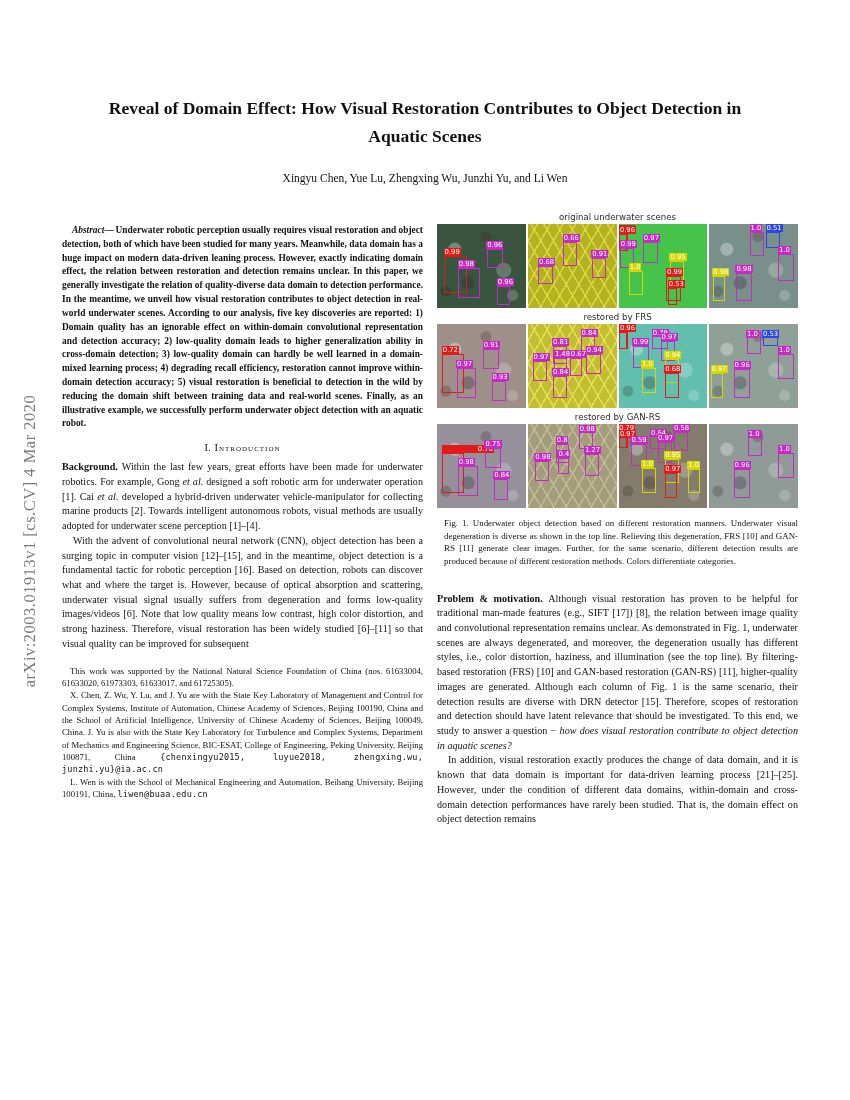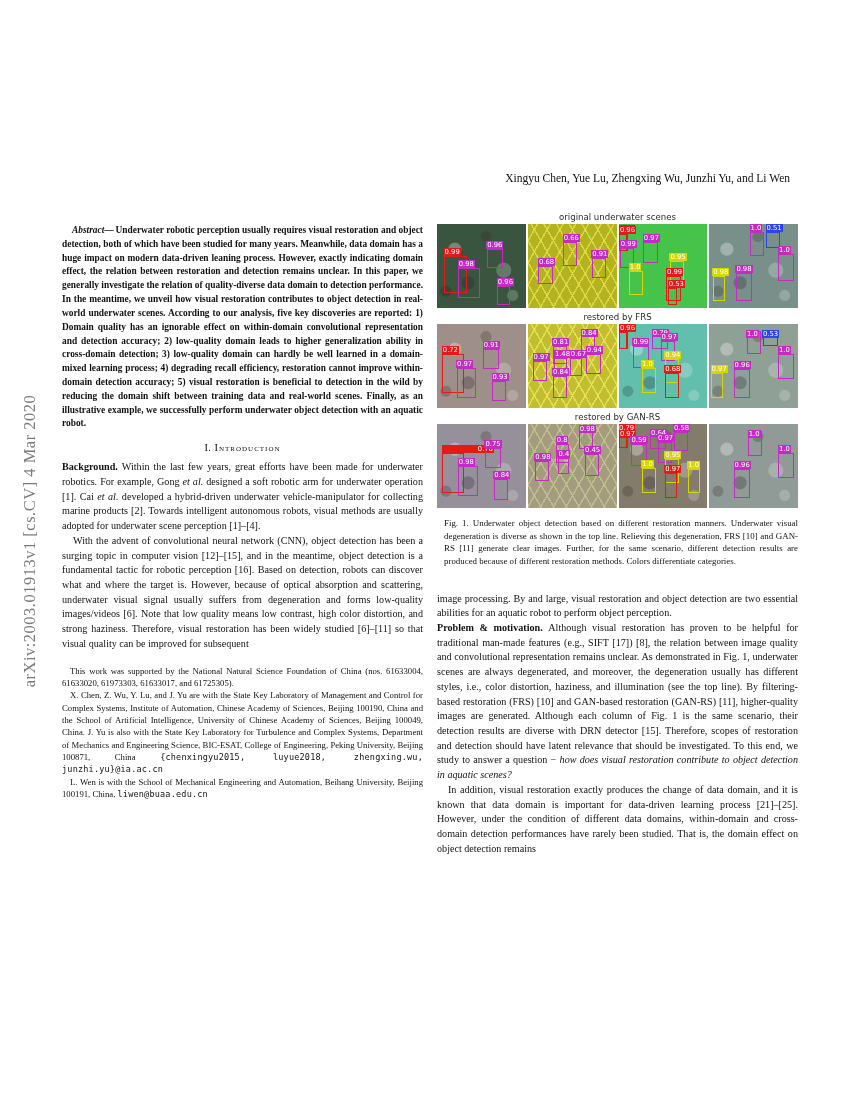--- a/index.html
+++ b/index.html
@@ -4,21 +4,21 @@
 <style>
   html,body{margin:0;padding:0;background:#e8e8e8;}
   .page{position:relative;width:850px;height:1100px;background:#ffffff;margin:0 auto;
         font-family:"Liberation Serif",serif;color:#111;overflow:hidden;}
   
   .arxiv{position:absolute;left:-270px;top:532px;width:600px;height:18px;line-height:18px;
          text-align:center;transform:rotate(-90deg);font-size:16.5px;color:#7b7b7b;
          letter-spacing:.5px;white-space:nowrap;}
   .title{position:absolute;top:94px;left:78px;right:78px;text-align:center;
          font-size:17.5px;font-weight:bold;line-height:1.62;}
-  .authors{position:absolute;top:172px;left:60px;right:60px;text-align:right;font-size:11.5px;}
+  .authors{position:absolute;top:172px;left:60px;right:60px;text-align:center;font-size:11.5px;}
   .col{position:absolute;width:361px;text-align:justify;}
   .col-left{left:62px;top:224px;}
   .col-right{left:437px;top:208px;}
   .abstract{font-size:9.4px;font-weight:bold;line-height:1.47;}
   .abstract .para{text-indent:10px;}
   .heading{text-align:center;font-size:10.6px;margin:11px 0 7px 0;letter-spacing:.4px;}
   .heading .sc{font-variant:small-caps;letter-spacing:1px;}
   .body-text{font-size:10.15px;line-height:1.45;}
   .para{margin:0;}
   .ind{text-indent:11px;}
@@ -39,20 +39,21 @@
   .caption{font-size:8.9px;line-height:1.42;margin-top:9px;text-align:justify;margin-left:7px;}
   .rc-body{margin-top:24px;}
 </style>
 </head>
 <body>
 
 <div class="page">
 
   <div class="arxiv">arXiv:2003.01913v1  [cs.CV]  4 Mar 2020</div>
 
+  <div class="title">Reveal of Domain Effect: How Visual Restoration Contributes to Object Detection in Aquatic Scenes</div>
 
   <div class="authors">Xingyu Chen, Yue Lu, Zhengxing Wu, Junzhi Yu, and Li Wen</div>
 
   <div class="col col-left">
     <div class="abstract">
       <p class="para"><span class="s-bi">Abstract</span><span class="s-b">— Underwater robotic perception usually requires visual restoration and object detection, both of which have been studied for many years. Meanwhile, data domain has a huge impact on modern data-driven leaning process. However, exactly indicating domain effect, the relation between restoration and detection remains unclear. In this paper, we generally investigate the relation of quality-diverse data domain to detection performance. In the meantime, we unveil how visual restoration contributes to object detection in real-world underwater scenes. According to our analysis, five key discoveries are reported: 1) Domain quality has an ignorable effect on within-domain convolutional representation and detection accuracy; 2) low-quality domain leads to higher generalization ability in cross-domain detection; 3) low-quality domain can hardly be well learned in a domain-mixed learning process; 4) degrading recall efficiency, restoration cannot improve within-domain detection accuracy; 5) visual restoration is beneficial to detection in the wild by reducing the domain shift between training data and real-world scenes. Finally, as an illustrative example, we successfully perform underwater object detection with an aquatic robot.</span></p>
     </div>
     <div class="heading">
       <span>I.</span>
       <span class="sc">Introduction</span>
@@ -247,21 +248,21 @@
             <div class="det-box" style="left: 32%; top: 24%; width: 14%; height: 22%; border-color: rgb(195, 43, 195);">
               <span class="det-tag" style="background: rgb(195, 43, 195); left: -1.5px; top: -9px;">0.8</span>
             </div>
             <div class="det-box" style="left: 34%; top: 40%; width: 12%; height: 20%; border-color: rgb(195, 43, 195);">
               <span class="det-tag" style="background: rgb(195, 43, 195); left: -1.5px; top: -9px;">0.4</span>
             </div>
             <div class="det-box" style="left: 8%; top: 44%; width: 16%; height: 24%; border-color: rgb(195, 43, 195);">
               <span class="det-tag" style="background: rgb(195, 43, 195); left: -1.5px; top: -9px;">0.98</span>
             </div>
             <div class="det-box" style="left: 64%; top: 36%; width: 16%; height: 26%; border-color: rgb(195, 43, 195);">
-              <span class="det-tag" style="background: rgb(195, 43, 195); left: -1.5px; top: -9px;">0.45</span>
+              <span class="det-tag" style="background: rgb(195, 43, 195); left: -1.5px; top: -9px;">1.27</span>
             </div>
           </div>
           <div class="fig-panel" style="background: radial-gradient(circle at 20% 30%, rgba(255, 255, 255, 0.3) 0px, rgba(255, 255, 255, 0.3) 6px, transparent 7px), radial-gradient(circle at 55% 15%, rgba(60, 40, 30, 0.25) 0px, rgba(60, 40, 30, 0.25) 5px, transparent 6px), radial-gradient(circle at 75% 55%, rgba(255, 255, 255, 0.22) 0px, rgba(255, 255, 255, 0.22) 7px, transparent 8px), radial-gradient(circle at 35% 70%, rgba(40, 30, 50, 0.28) 0px, rgba(40, 30, 50, 0.28) 6px, transparent 7px), radial-gradient(circle at 85% 85%, rgba(255, 255, 255, 0.2) 0px, rgba(255, 255, 255, 0.2) 5px, transparent 6px), radial-gradient(circle at 10% 80%, rgba(30, 25, 20, 0.22) 0px, rgba(30, 25, 20, 0.22) 5px, transparent 6px), rgb(131, 124, 109);">
             <div class="det-box" style="left: 0%; top: 0%; width: 11%; height: 28%; border-color: rgb(227, 26, 26);">
               <span class="det-tag" style="background: rgb(227, 26, 26); left: -1.5px; top: -1.5px;">0.79</span>
             </div>
             <div class="det-box" style="left: 1%; top: 8%; width: 9%; height: 20%; border-color: rgb(227, 26, 26);">
               <span class="det-tag" style="background: rgb(227, 26, 26); left: -1.5px; top: -1.5px;">0.97</span>
             </div>
             <div class="det-box" style="left: 36%; top: 6%; width: 18%; height: 24%; border-color: rgb(195, 43, 195);">
@@ -297,19 +298,18 @@
               <span class="det-tag" style="background: rgb(195, 43, 195); left: -1.5px; top: -9px;">1.0</span>
             </div>
             <div class="det-box" style="left: 28%; top: 54%; width: 18%; height: 34%; border-color: rgb(195, 43, 195);">
               <span class="det-tag" style="background: rgb(195, 43, 195); left: -1.5px; top: -9px;">0.96</span>
             </div>
           </div>
         </div>
       </div>
     <div class="caption">Fig. 1.   Underwater object detection based on different restoration manners. Underwater visual degeneration is diverse as shown in the top line. Relieving this degeneration, FRS [10] and GAN-RS [11] generate clear images. Further, for the same scenario, different detection results are produced because of different restoration methods. Colors differentiate categories.</div>
     <div class="body-text rc-body" id="right-paras">
-        <p class="para"><span class="s-n">image processing. By and large, visual restoration and object detection are two essential abilities for an aquatic robot to perform object perception.</span></p>
         <p class="para"><span class="s-b">Problem &amp; motivation. </span><span class="s-n">Although visual restoration has proven to be helpful for traditional man-made features (e.g., SIFT [17]) [8], the relation between image quality and convolutional representation remains unclear. As demonstrated in Fig. 1, underwater scenes are always degenerated, and moreover, the degeneration usually has different styles, i.e., color distortion, haziness, and illumination (see the top line). By filtering-based restoration (FRS) [10] and GAN-based restoration (GAN-RS) [11], higher-quality images are generated. Although each column of Fig. 1 is the same scenario, their detection results are diverse with DRN detector [15]. Therefore, scopes of restoration and detection should have latent relevance that should be investigated. To this end, we study to answer a question − </span><span class="s-i">how does visual restoration contribute to object detection in aquatic scenes?</span></p>
         <p class="para ind"><span class="s-n">In addition, visual restoration exactly produces the change of data domain, and it is known that data domain is important for data-driven learning process [21]–[25]. However, under the condition of different data domains, within-domain and cross-domain detection performances have rarely been studied. That is, the domain effect on object detection remains</span></p>
       </div>
   </div>
 
 </div>
 
 </body></html>

